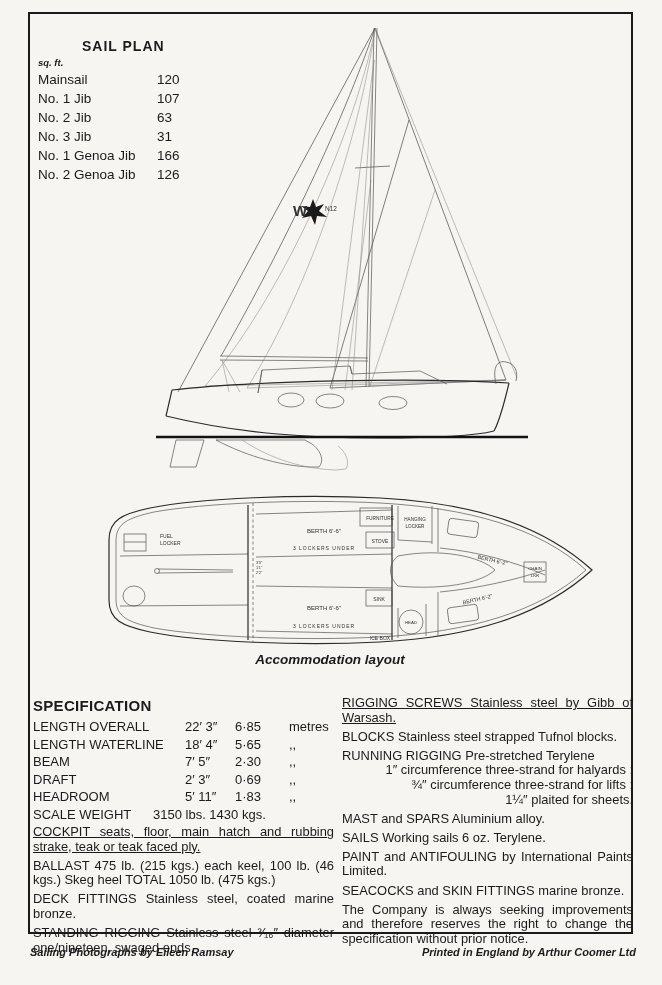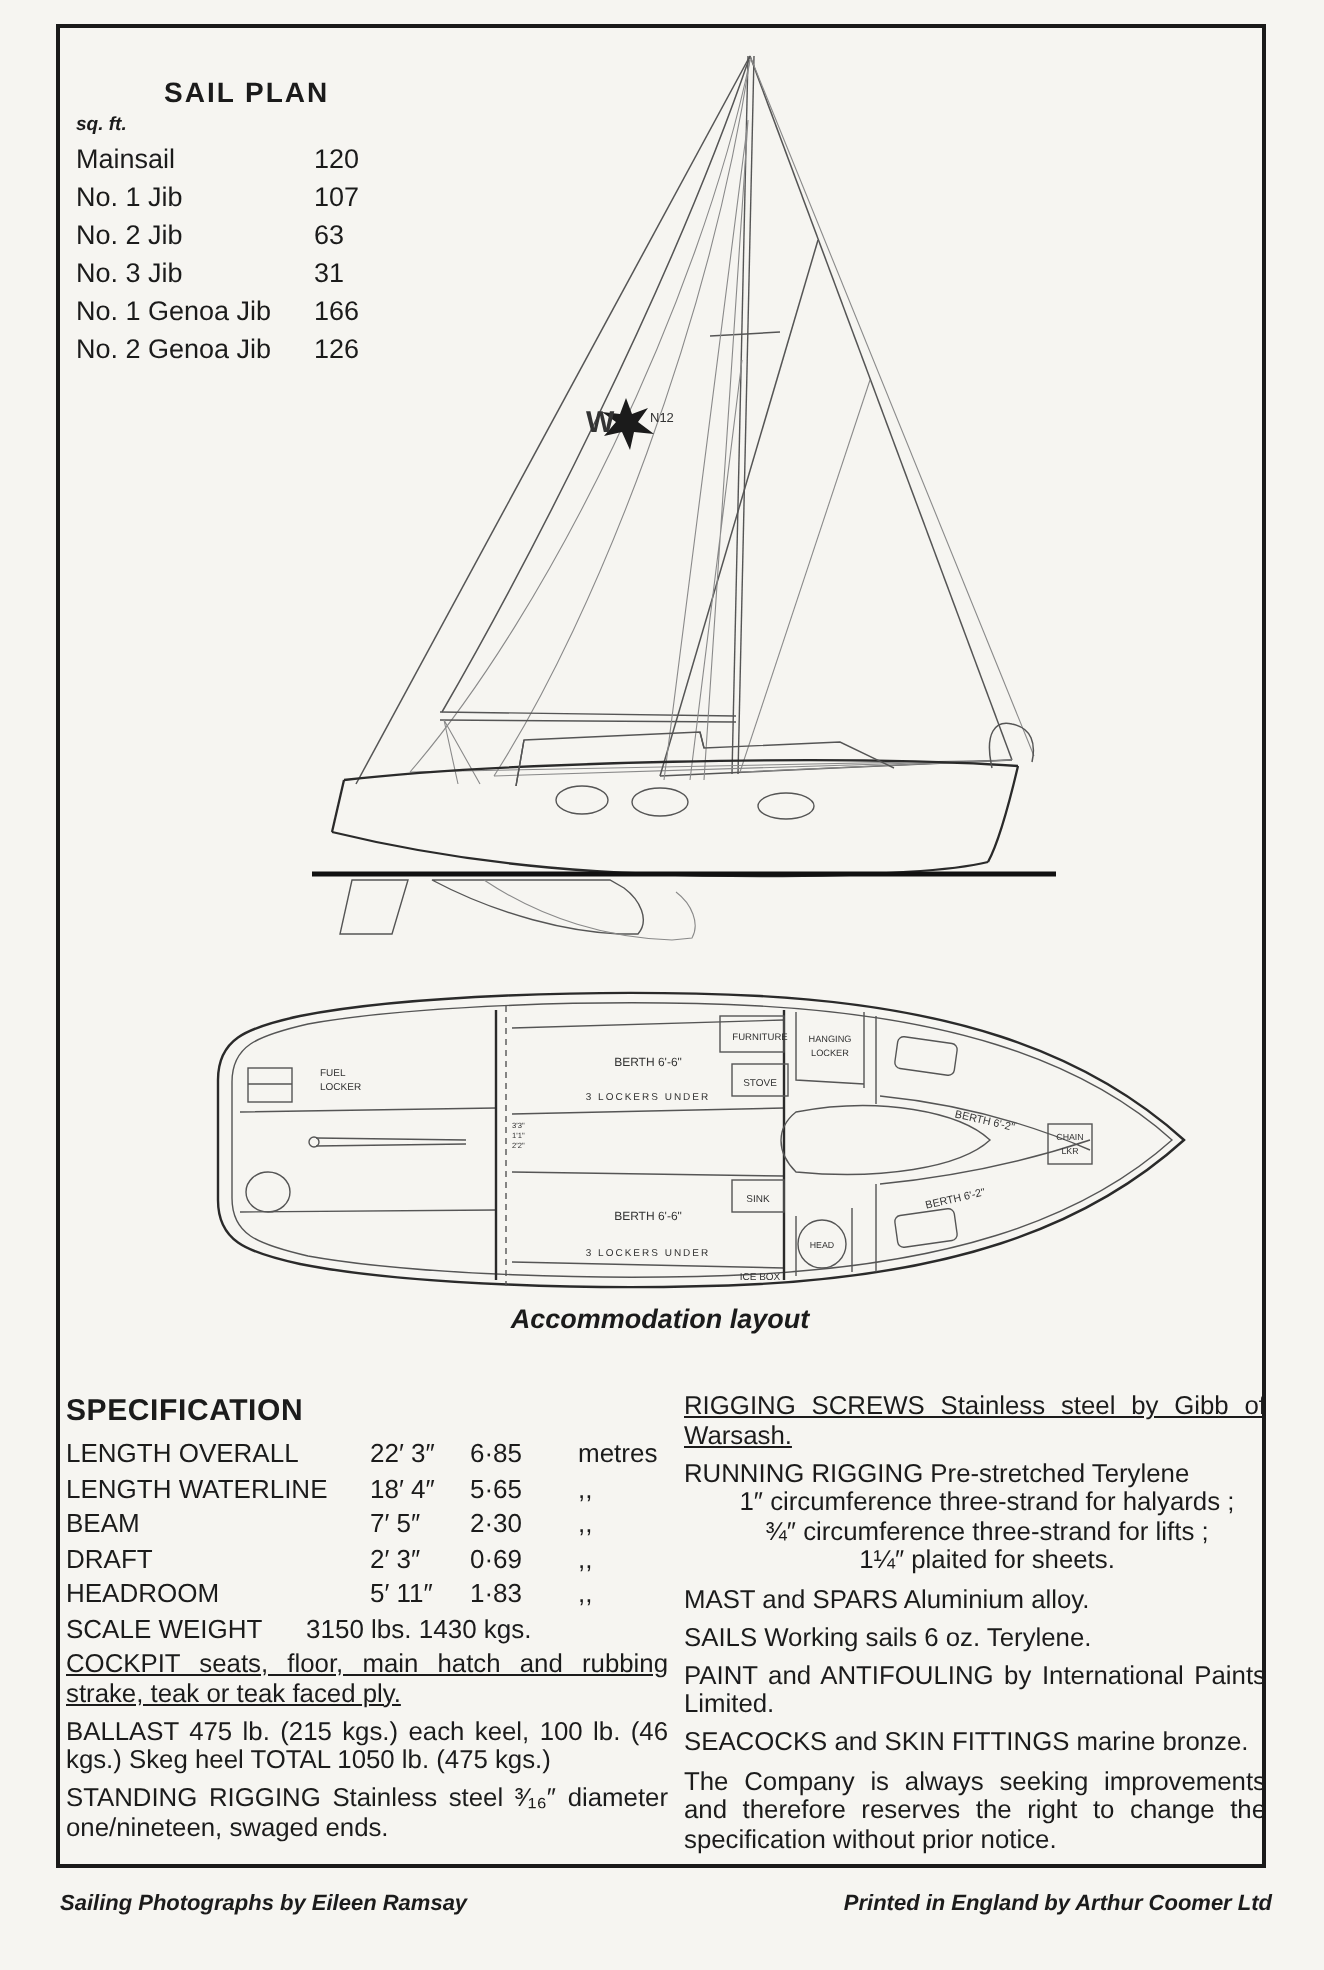--- a/index.html
+++ b/index.html
@@ -17,21 +17,21 @@
   
   .spec-left  { position:absolute; left:33px;  top:697px; width:301px; }
   .spec-right { position:absolute; left:342px; top:694px; width:291px; }
   .spec-title { font-weight:bold; font-size:15px; letter-spacing:.3px; margin-bottom:4px; }
   .dimrow { display:grid; grid-template-columns:152px 50px 46px 1fr; font-size:13px; height:17.5px; align-items:center; }
   .dimrow .imp { text-align:left; }
   .dimrow .met { text-align:left; }
   .dimrow .unit { text-align:left; padding-left:8px; }
   .swrow { display:grid; grid-template-columns:120px 1fr; font-size:13px; height:17.5px; align-items:center; }
   .spec p { font-size:12.9px; line-height:14.6px; margin-top:4.5px; text-align:justify; }
-  .spec p.indent { margin:0 0 0 12px; text-align:center; }
+  .spec p.indent { margin:0 0 0 12px; text-align:right; }
   .spec p.first { margin-top:2px;text-decoration:underline; }
 
   
   .accom-caption { position:absolute; left:30px; top:652px; width:600px; text-align:center;
                    font-weight:bold; font-style:italic; font-size:13.5px; }
   .footer-left  { position:absolute; left:30px; top:946px; font-weight:bold; font-style:italic; font-size:11px; }
   .footer-right { position:absolute; right:26px; top:946px; font-weight:bold; font-style:italic; font-size:11px; }
 
   svg { position:absolute; }
   svg text { font-family:"Liberation Sans", sans-serif; fill:#333; }
@@ -219,25 +219,27 @@
       <span class="imp">5′ 11″</span>
       <span class="met">1·83</span>
       <span class="unit">,,</span>
     </div>
     <div class="swrow">
       <span>SCALE WEIGHT</span>
       <span>3150 lbs. 1430 kgs.</span>
     </div>
     <p class="first">COCKPIT seats, floor, main hatch and rubbing strake, teak or teak faced ply.</p>
     <p>BALLAST 475 lb. (215 kgs.) each keel, 100 lb. (46 kgs.) Skeg heel TOTAL 1050 lb. (475 kgs.)</p>
+    <p>DECK FITTINGS Stainless steel, coated marine bronze.</p>
     <p>STANDING RIGGING Stainless steel ³⁄₁₆″ diameter one/nineteen, swaged ends.</p>
   </div>
 
   <div class="spec spec-right">
     <p class="first">RIGGING SCREWS Stainless steel by Gibb of Warsash.</p>
+    <p>BLOCKS Stainless steel strapped Tufnol blocks.</p>
     <p>RUNNING RIGGING Pre-stretched Terylene</p>
     <p class="indent">1″ circumference three-strand for halyards ;</p>
     <p class="indent">¾″ circumference three-strand for lifts ;</p>
     <p class="indent">1¼″ plaited for sheets.</p>
     <p>MAST and SPARS Aluminium alloy.</p>
     <p>SAILS Working sails 6 oz. Terylene.</p>
     <p>PAINT and ANTIFOULING by International Paints Limited.</p>
     <p>SEACOCKS and SKIN FITTINGS marine bronze.</p>
     <p>The Company is always seeking improvements and therefore reserves the right to change the specification without prior notice.</p>
   </div>

